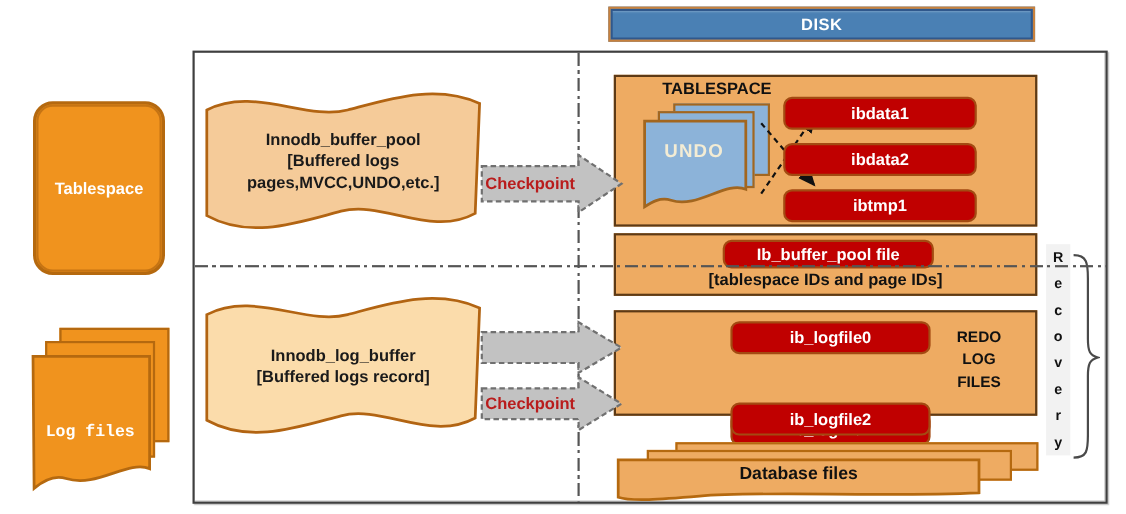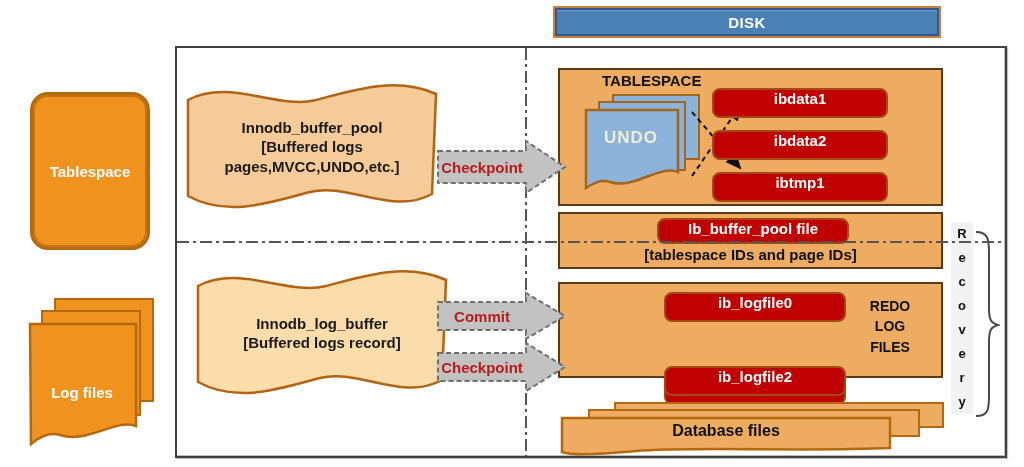--- a/index.html
+++ b/index.html
@@ -18,32 +18,32 @@
   #frame { position:absolute; left:175px; top:46px; width:832px; height:412px;
            border:2px solid var(--frame_border); background:#fff;
            box-shadow: inset -1px -1px 0 #bdbdbd, 1px 1px 1px rgba(0,0,0,.25); z-index:0; }
 
   
   #tablespace-shape { position:absolute; left:30px; top:92px; width:120px; height:158px;
       background:var(--bright_orange); border:3px solid var(--orange_border); border-radius:18px;
       box-shadow: inset 0 0 0 2px rgba(120,60,0,.35);
       display:flex; align-items:center; justify-content:center; color:#fff; font-size:15px; font-weight:600; z-index:2; }
   .paper-back { position:absolute; background:var(--bright_orange); border:2px solid var(--orange_border); }
-  #logfiles-shape { position:absolute; left:28px; top:298px; width:134px; height:158px; z-index:2; }
+  #logfiles-shape { position:absolute; left:28px; top:298px; width:134px; height:158px; z-index:2;font-family:Liberation Mono, monospace; }
   #logfiles-label { position:absolute; left:0; top:62px; width:108px; text-align:center;
       color:#fff; font-size:15px; font-weight:600; z-index:3; }
 
   
   .wave { position:absolute; width:260px; height:142px; z-index:2; }
   .wave svg { position:absolute; left:0; top:0; width:100%; height:100%; }
   .wave .wtxt { position:absolute; left:8px; right:8px; top:0; height:100%;
       display:flex; flex-direction:column; align-items:center; justify-content:center;
       color:#1a1a1a; font-size:15px; font-weight:600; line-height:1.3; text-align:center; }
   #wave-buffer-pool { left:182px; top:76px; }
-  #wave-log-buffer  { left:192px; top:262px;text-decoration:underline; }
+  #wave-log-buffer  { left:182px; top:262px;text-decoration:underline; }
 
   
   .garrow { position:absolute; z-index:3; }
   .garrow svg { position:absolute; left:0; top:0; width:100%; height:100%; }
   .garrow .atxt { position:absolute; left:2px; width:88px; top:0; height:100%;
       display:flex; align-items:center; justify-content:center;
       color:#b91c1c; font-size:15px; font-weight:600; }
   #arrow-checkpoint-top    { left:436px; top:138px; width:132px; height:58px; }
   #arrow-commit            { left:436px; top:291px; width:132px; height:50px; }
   #arrow-checkpoint-bottom { left:436px; top:341px; width:132px; height:52px; }
@@ -62,21 +62,21 @@
   #panel-redo       { top:282px; height:96px; }
 
   #tablespace-title { position:absolute; left:42px; top:2px; font-size:15px; font-weight:bold; color:#111; }
 
   #undo-stack { position:absolute; left:24px; top:24px; width:120px; height:104px; }
   #undo-stack .paper-back { background:var(--undo_blue); border:2px solid var(--undo_border); }
   #undo-label { position:absolute; left:0; top:34px; width:94px; text-align:center;
       color:var(--undo_text); font-size:17px; font-weight:bold; letter-spacing:1px; z-index:3; }
 
   .redbox { position:absolute; background:var(--red); border:2px solid var(--red_border); border-radius:8px;
-      display:flex; justify-content:center; color:#fff; font-size:15px; font-weight:bold; }
+      display:flex; align-items:center; justify-content:center; color:#fff; font-size:15px; font-weight:bold; }
   .ts-red { left:152px; width:176px; height:30px; }
   #ibdata1 { top:18px; } #ibdata2 { top:60px; } #ibtmp1 { top:102px; }
 
   #ibpfile-red { left:97px; top:4px; width:192px; height:26px; }
   #ibpfile-sub { position:absolute; left:0; top:32px; width:100%; text-align:center;
       color:#111; font-size:15px; font-weight:600; }
 
   .redo-red { left:104px; width:182px; height:30px; }
   #ib_logfile0 { top:8px; } #ib_logfile1 { top:45px;margin-top:46px; } #ib_logfile2 { top:82px; }
   #redo-label { position:absolute; right:8px; top:12px; width:86px; text-align:center;
@@ -156,21 +156,20 @@
     <svg viewBox="0 0 132 58" preserveAspectRatio="none">
       <polygon points="2,13 90,13 90,3 129,29 90,55 90,45 2,45" style="fill:var(--arrow_fill); stroke:var(--arrow_border); stroke-width:2; stroke-dasharray:5 3"></polygon>
     </svg>
     <div class="atxt">Checkpoint</div>
   </div>
 
   <div class="garrow" id="arrow-commit">
     <svg viewBox="0 0 132 50" preserveAspectRatio="none">
       <polygon points="2,11 90,11 90,2 129,25 90,48 90,39 2,39" style="fill:var(--arrow_fill); stroke:var(--arrow_border); stroke-width:2; stroke-dasharray:5 3"></polygon>
     </svg>
-    <div class="atxt">Commit</div>
   </div>
 
   <div class="garrow" id="arrow-checkpoint-bottom">
     <svg viewBox="0 0 132 52" preserveAspectRatio="none">
       <polygon points="2,12 90,12 90,2 129,26 90,50 90,40 2,40" style="fill:var(--arrow_fill); stroke:var(--arrow_border); stroke-width:2; stroke-dasharray:5 3"></polygon>
     </svg>
     <div class="atxt">Checkpoint</div>
   </div>
 
   <div class="panel" id="panel-tablespace">

